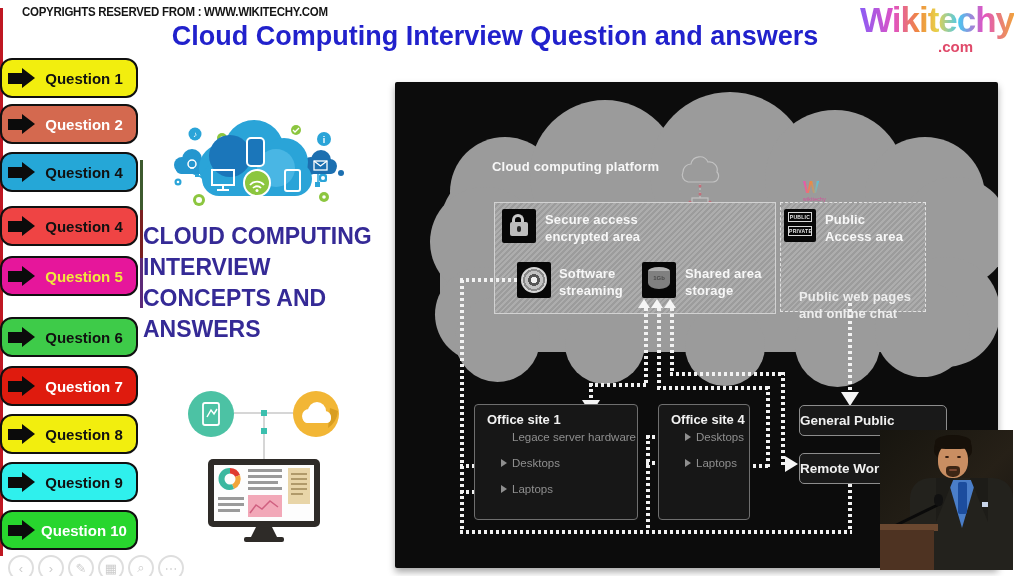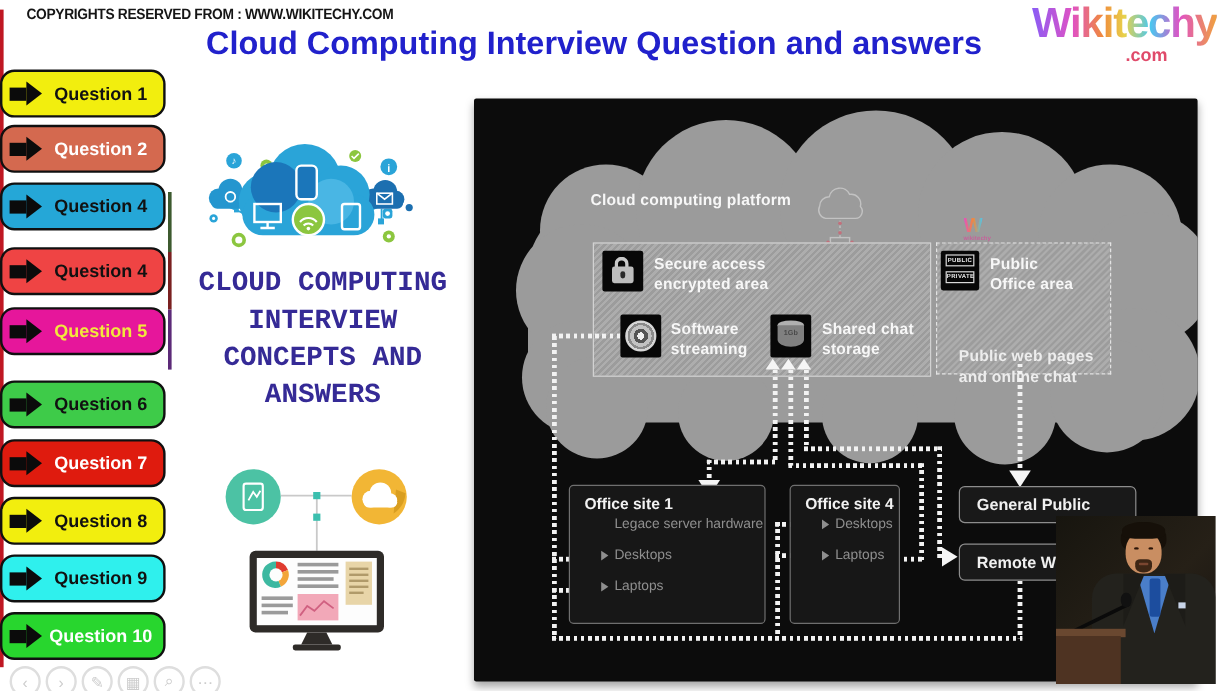--- a/index.html
+++ b/index.html
@@ -23,22 +23,22 @@
   
   .qbtn{position:absolute;left:0;width:138px;height:40px;border:2px solid #101010;border-radius:12px;
         box-sizing:border-box;display:flex;align-items:center;justify-content:center;
         padding-left:30px;font-weight:bold;font-size:15px;cursor:pointer;}
   .qarrow{position:absolute;left:6px;top:50%;transform:translateY(-50%);display:flex;align-items:center;}
   .qa-rect{width:14px;height:11px;background:#0b0b0b;}
   .qa-tri{width:0;height:0;border-top:10px solid transparent;border-bottom:10px solid transparent;
           border-left:13px solid #0b0b0b;}
 
   
-  .headline{left:143px;top:221px;width:252px;text-align:center;
-            font-family:Liberation Mono, monospace;font-weight:bold;font-size:23px;line-height:31px;}
+  .headline{left:143px;top:221px;width:252px;text-align:left;
+            font-family:Liberation Sans, sans-serif;font-weight:bold;font-size:23px;line-height:31px;}
 
   
   .panel{left:395px;top:82px;width:603px;height:486px;background:#0c0c0c;border-radius:2px;
          box-shadow:0 4px 7px rgba(0,0,0,.35);overflow:hidden;}
   .bump{position:absolute;background:#9b9b9b;border-radius:50%;}
   .cloudbase{position:absolute;background:#9b9b9b;border-radius:60px;}
   .hatch{position:absolute;background-color:#a4a4a4;
          background-image:repeating-linear-gradient(135deg,rgba(255,255,255,.10) 0 2px,rgba(0,0,0,.05) 2px 4px);
          box-sizing:border-box;}
   .dlabel{position:absolute;color:#f7f7f7;font-size:13px;font-weight:600;line-height:17px;letter-spacing:.2px;}
@@ -65,21 +65,21 @@
   .tri-down{position:absolute;width:0;height:0;border-left:9px solid transparent;border-right:9px solid transparent;border-top:14px solid #f5f5f5;}
   .tri-left{position:absolute;width:0;height:0;border-top:8px solid transparent;border-bottom:8px solid transparent;border-right:13px solid #f5f5f5;}
   .tri-right{position:absolute;width:0;height:0;border-top:8px solid transparent;border-bottom:8px solid transparent;border-left:13px solid #f5f5f5;}
 
   
   .obox{position:absolute;background:#171717;border:1px solid #6f6f6f;border-radius:4px;box-sizing:border-box;}
   .obox-title{position:absolute;left:12px;top:7px;font-size:13px;font-weight:bold;color:#f2f2f2;}
   .oitem{position:absolute;left:26px;font-size:11.5px;color:#8f8f8f;display:flex;align-items:center;gap:5px;}
   .bullet{width:0;height:0;border-top:4px solid transparent;border-bottom:4px solid transparent;border-left:6px solid #8f8f8f;}
   .pbox{position:absolute;background:#191919;border:1px solid #8d8d8d;border-radius:5px;box-sizing:border-box;
-        display:flex;align-items:center;padding-left:14px;font-size:13.5px;font-weight:bold;color:#f0f0f0;}
+        display:flex;align-items:center;font-size:13.5px;font-weight:bold;color:#f0f0f0;}
 
   
   .wm-w{font-size:17px;font-weight:bold;
         background:linear-gradient(90deg,#e052c4,#f08a3c,#48c8f0);-webkit-background-clip:text;background-clip:text;color:transparent;}
   .wm-t{position:absolute;left:0px;top:18px;font-size:5px;color:#d84a9a;letter-spacing:.3px;}
 
   
   .photo{left:880px;top:430px;width:133px;height:140px;overflow:hidden;
          background:linear-gradient(135deg,#17150f,#262017 55%,#151210);z-index:5;}
   .photo *{position:absolute;}
@@ -375,31 +375,31 @@
       <div>Software</div>
         <div>streaming</div>
     </div>
 
     <div class="isq" style="left:247px;top:180px;width:34px;height:36px;">
       <div class="cyl-top"></div>
         <div class="cyl-body"></div>
       <div class="cyl-label">1Gb</div>
     </div>
     <div class="dlabel" style="left:290px;top:183px;">
-      <div>Shared chat</div>
+      <div>Shared area</div>
         <div>storage</div>
     </div>
 
     <div class="isq" style="left:389px;top:127px;width:32px;height:33px;">
       <div class="sign" style="top:3px;">PUBLIC</div>
       <div class="sign" style="top:17px;">PRIVATE</div>
     </div>
     <div class="dlabel" style="left:430px;top:129px;">
       <div>Public</div>
-        <div>Office area</div>
+        <div>Access area</div>
     </div>
     <div class="dlabel dim" style="left:404px;top:206px;">
       <div>Public web pages</div>
         <div>and online chat</div>
     </div>
 
     <div>
 
       <div class="tri-up" style="left:243px;top:217px;"></div>
         <div class="dv" style="left:249px;top:226px;height:77px;"></div>

